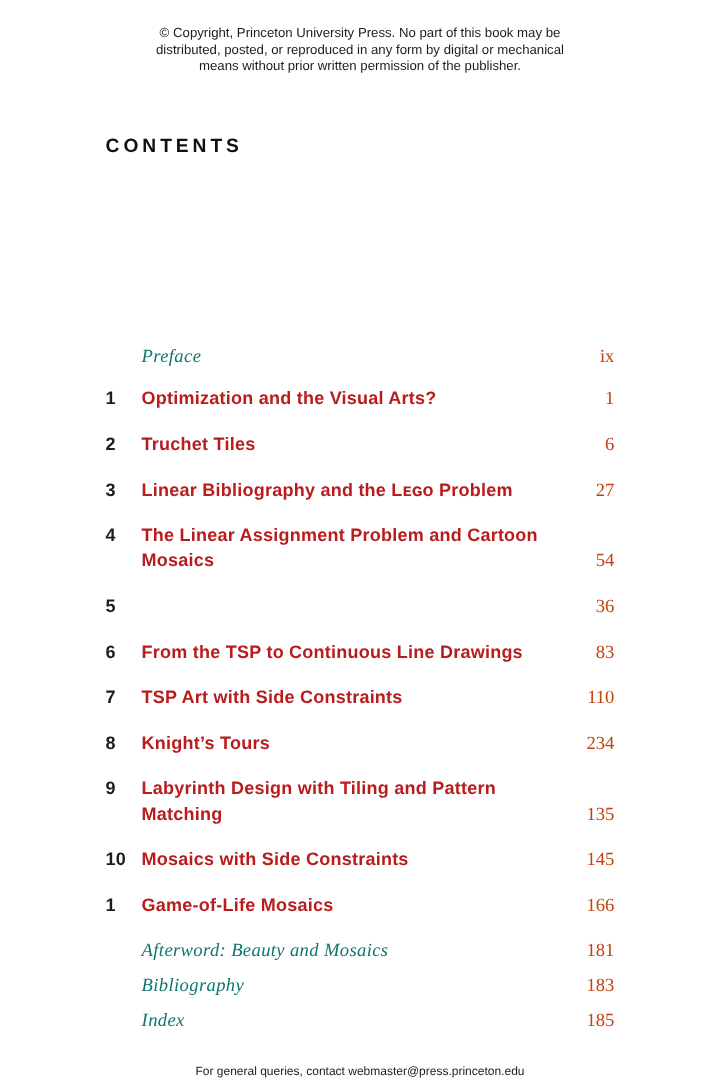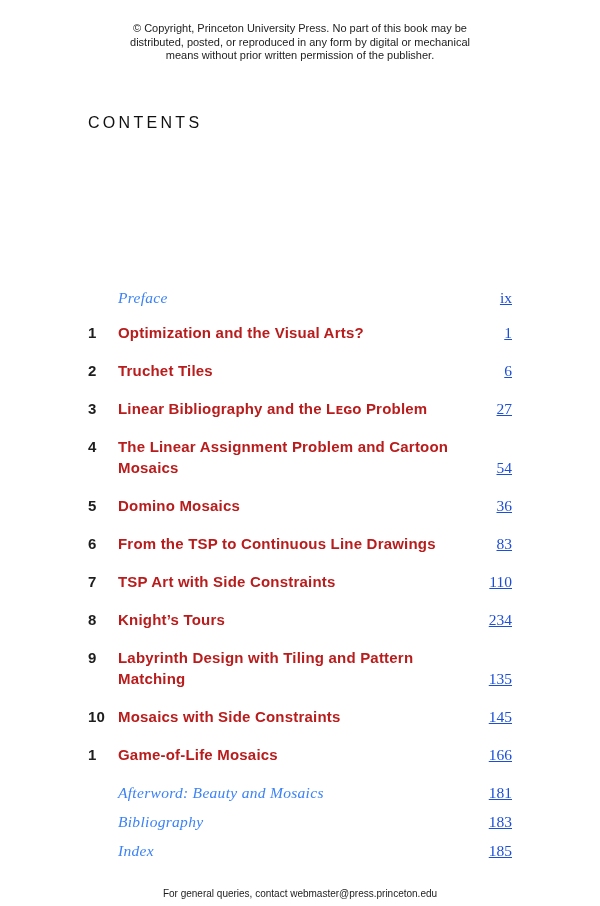--- a/index.html
+++ b/index.html
@@ -15,21 +15,21 @@
   .copyright {
     padding-top: 22px;
     text-align: center;
     font-size: 11px;
     line-height: 13.5px;
     color: #1c1c1c;
   }
   .contents-heading {
     margin: 51px 0 0 88px;
     font-size: 16px;
-    font-weight: 400;
+    font-weight: 700;
     letter-spacing: 3.3px;
     color: #111111;
     font-family: "Liberation Sans", "DejaVu Sans", sans-serif;
   }
   .toc {
     margin: 155px 0 0 88px;
     width: 424px;
   }
   .toc-row {
     display: flex;
@@ -52,30 +52,29 @@
     font-size: 15px;
     color: #b91c1c;
     letter-spacing: 0.2px;
   }
   .toc-row .pgnum {
     margin-left: auto;
     align-self: flex-end;
     font-family: "Liberation Serif", "DejaVu Serif", serif;
     font-weight: 400;
     font-size: 15.5px;
-    color: #1d4ed8;
+    color: #c2410c;
     white-space: nowrap;
-    text-decoration: underline;
   }
   .toc-row.serif .title {
     font-family: "Liberation Serif", "DejaVu Serif", serif;
     font-style: italic;
     font-weight: 400;
     font-size: 15.5px;
-    color: #3b82f6;
+    color: #0f766e;
     letter-spacing: 0.3px;
   }
   .toc-row.serif { margin-bottom: 8px; }
   .toc-row.mb-lg { margin-bottom: 14px; }
   .footer-note {
     position: absolute;
     left: 0;
     right: 0;
     bottom: 7px;
     text-align: center;
@@ -123,21 +122,20 @@
     </div>
 
     <div class="toc-row">
       <span class="num">4</span>
       <span class="title">The Linear Assignment Problem and Cartoon Mosaics</span>
       <span class="pgnum">54</span>
     </div>
 
     <div class="toc-row">
       <span class="num">5</span>
-      <span class="title">Domino Mosaics</span>
       <span class="pgnum">36</span>
     </div>
 
     <div class="toc-row">
       <span class="num">6</span>
       <span class="title">From the TSP to Continuous Line Drawings</span>
       <span class="pgnum">83</span>
     </div>
 
     <div class="toc-row">

